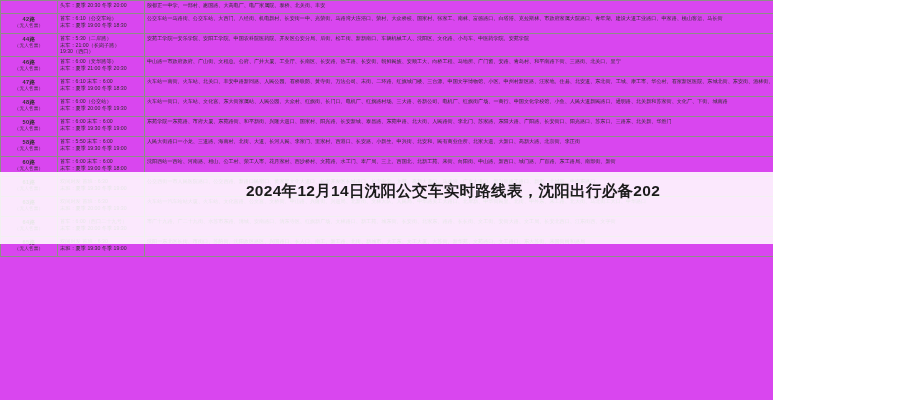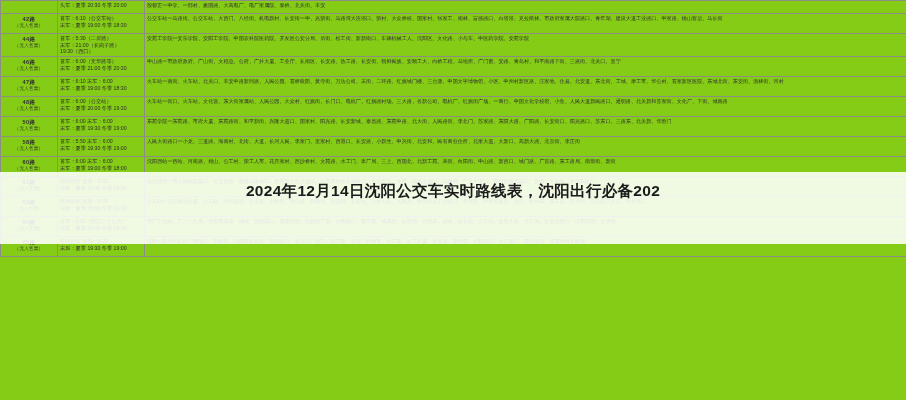--- a/index.html
+++ b/index.html
@@ -8,23 +8,23 @@
   }
   body {
     width: 906px;
     height: 400px;
     overflow: hidden;
     background: #ffffff;
     font-family: "Liberation Sans", sans-serif;
   }
   .page {
     position: relative;
-    width: 906px;
+    width: 773px;
     height: 400px;
-    background: #84cc16;
+    background: #d946ef;
     overflow: hidden;
   }
 
   
   .bg-table {
     position: absolute;
     top: 0;
     left: 0;
     width: 906px;
     border-collapse: collapse;

